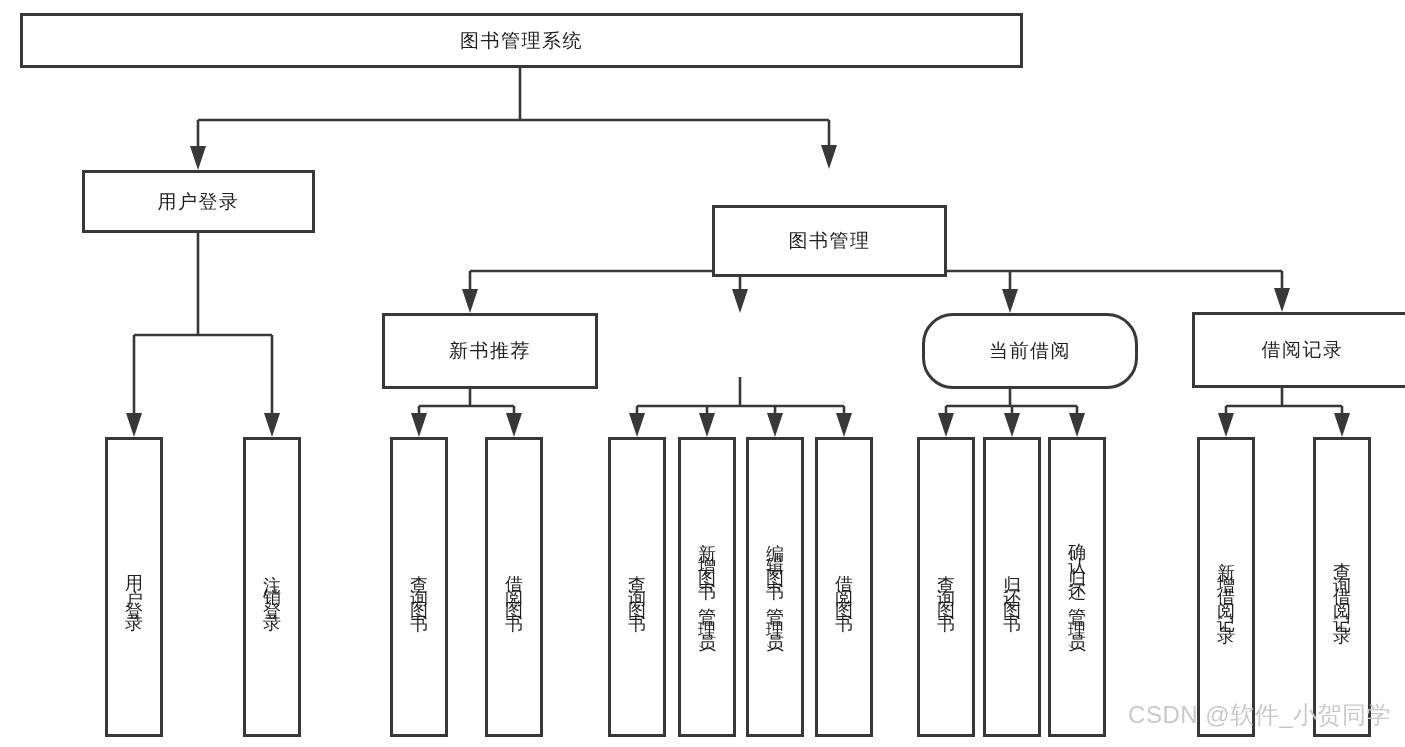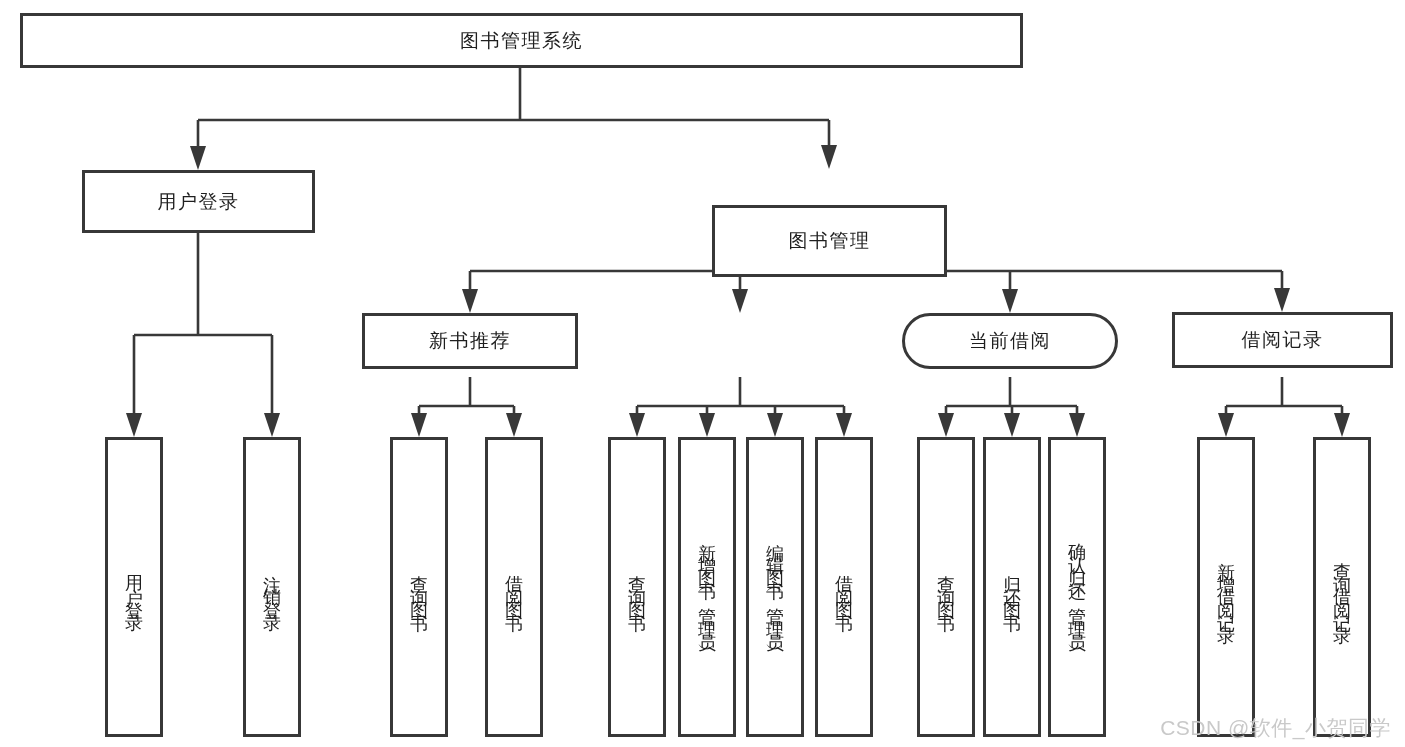--- a/index.html
+++ b/index.html
@@ -46,28 +46,29 @@
     line-height: 1;
     white-space: nowrap;
   }
   .leaf {
     top: 437px;
     height: 300px;
     width: 58px;
   }
   .l3 {
     top: 313px;
-    height: 56px;
+    height: 76px;
     width: 216px;
+    margin-left: 20px;
   }
   #watermark {
     position: absolute;
     right: 14px;
-    bottom: 5px;
-    font-size: 21px;
+    bottom: 16px;
+    font-size: 24px;
     color: #c9c9c9;
     letter-spacing: 0.5px;
     z-index: 3;
     white-space: nowrap;
   }
 </style>
 </head>
 <body>
 
 <div id="canvas">

